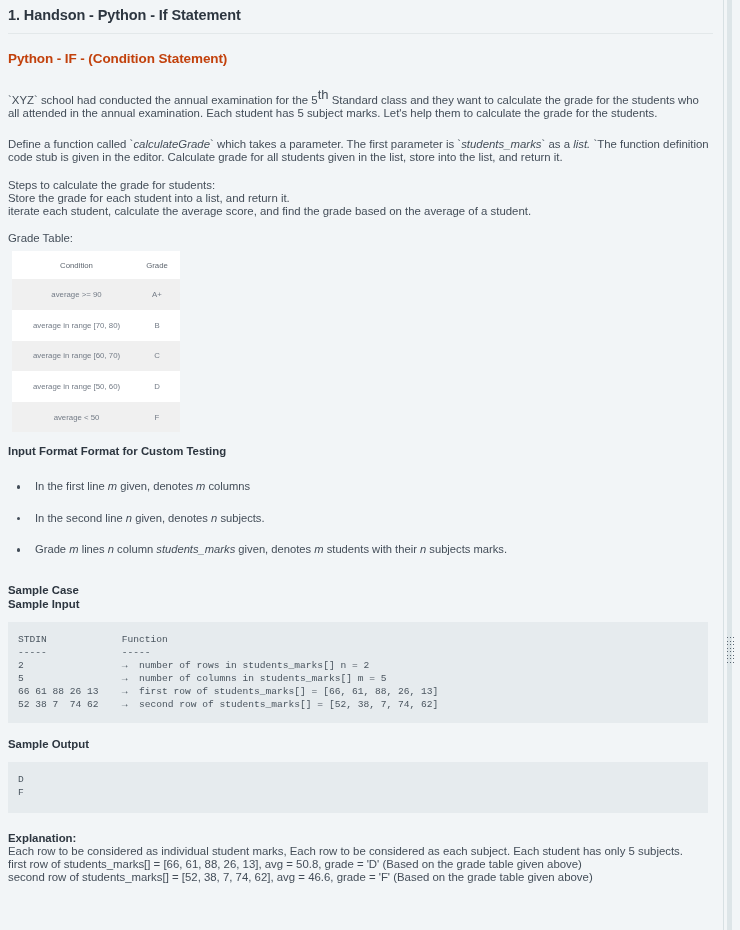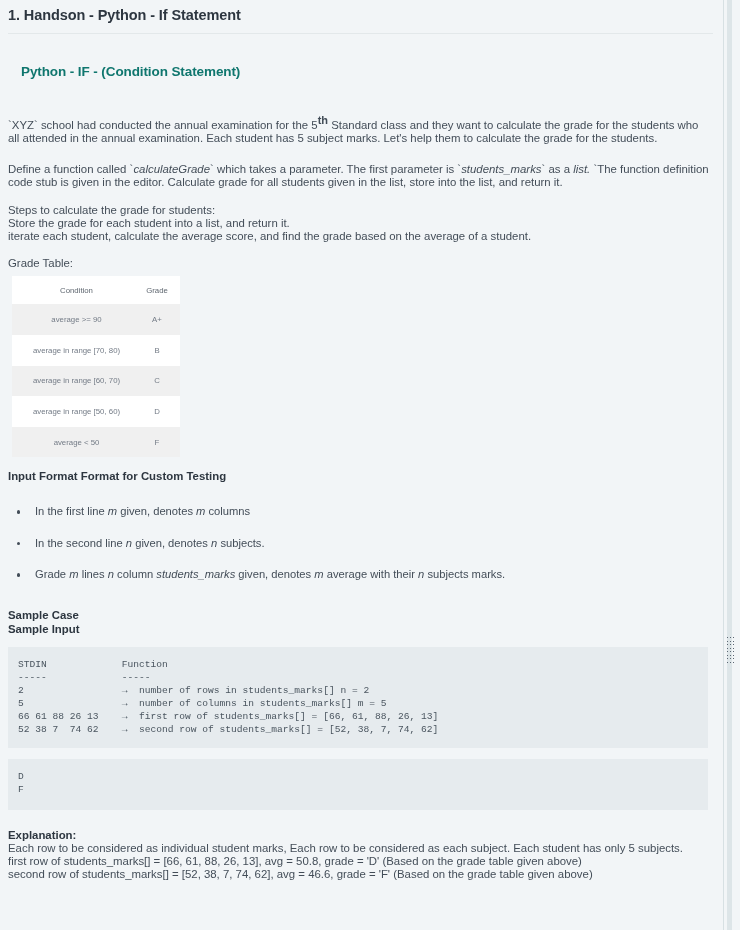--- a/index.html
+++ b/index.html
@@ -81,40 +81,40 @@
   }
   .title-rule {
     height: 1px;
     background: #e3e8ea;
     margin: 0 2px 0 2px;
   }
 
   h2.section-title {
     font-size: 13.5px;
     font-weight: bold;
-    color: #0f766e;
-    margin: 13px;
+    color: #c2410c;
+    margin: 0;
     padding: 17px 0 0 2px;
     letter-spacing: -0.1px;
   }
 
   p.para {
     font-size: 11.4px;
     line-height: 13.2px;
     margin: 0;
     padding: 0 5px 0 2px;
     color: #434d58;
   }
   .gap-18 { height: 18px; }
   .gap-14 { height: 14px; }
   .gap-12 { height: 12px; }
   .gap-8  { height: 8px; }
   .gap-22 { height: 22px; }
   .ital { font-style: italic; }
-  sup.th { font-size: 11px; vertical-align: super; font-weight: bold; }
+  sup.th { font-size: 13px; vertical-align: super; }
 
   
   table.grade-table {
     border-collapse: collapse;
     width: 168px;
     margin: 6px 0 0 6px;
     background: #ffffff;
     table-layout: fixed;
   }
   table.grade-table th,
@@ -260,36 +260,40 @@
 
     <div class="gap-12"></div>
 
     <div class="bold-head">Input Format Format for Custom Testing</div>
 
     <div class="gap-22"></div>
 
     <ul class="bullets">
       <li><span>In the first line </span><span class="ital">m</span><span> given, denotes </span><span class="ital">m</span><span> columns</span></li>
       <li><span>In the second line </span><span class="ital">n</span><span> given, denotes </span><span class="ital">n</span><span> subjects.</span></li>
-      <li><span>Grade </span><span class="ital">m</span><span> lines </span><span class="ital">n</span><span> column </span><span class="ital">students_marks</span><span> given, denotes </span><span class="ital">m</span><span> average with their </span><span class="ital">n</span><span> subjects marks.</span></li>
+      <li><span>Grade </span><span class="ital">m</span><span> lines </span><span class="ital">n</span><span> column </span><span class="ital">students_marks</span><span> given, denotes </span><span class="ital">m</span><span> students with their </span><span class="ital">n</span><span> subjects marks.</span></li>
     </ul>
 
     <div class="gap-8"></div>
 
     <div class="bold-head">Sample Case</div>
     <div class="bold-head">Sample Input</div>
   </div>
 
   <pre class="codeblock">STDIN             Function
 -----             -----
 2                 →  number of rows in students_marks[] n = 2
 5                 →  number of columns in students_marks[] m = 5
 66 61 88 26 13    →  first row of students_marks[] = [66, 61, 88, 26, 13]
 52 38 7  74 62    →  second row of students_marks[] = [52, 38, 7, 74, 62]</pre>
 
+  <div class="content">
+    <div class="gap-14"></div>
+    <div class="bold-head">Sample Output</div>
+  </div>
 
   <pre class="codeblock out">D
 F</pre>
 
   <div class="content">
     <div class="gap-18"></div>
     <div class="bold-head">Explanation:</div>
     <p class="para">Each row to be considered as individual student marks, Each row to be considered as each subject. Each student has only 5 subjects.</p>
     <p class="para">first row of students_marks[] = [66, 61, 88, 26, 13], avg = 50.8, grade = 'D' (Based on the grade table given above)</p>
     <p class="para">second row of students_marks[] = [52, 38, 7, 74, 62], avg = 46.6, grade = 'F' (Based on the grade table given above)</p>

